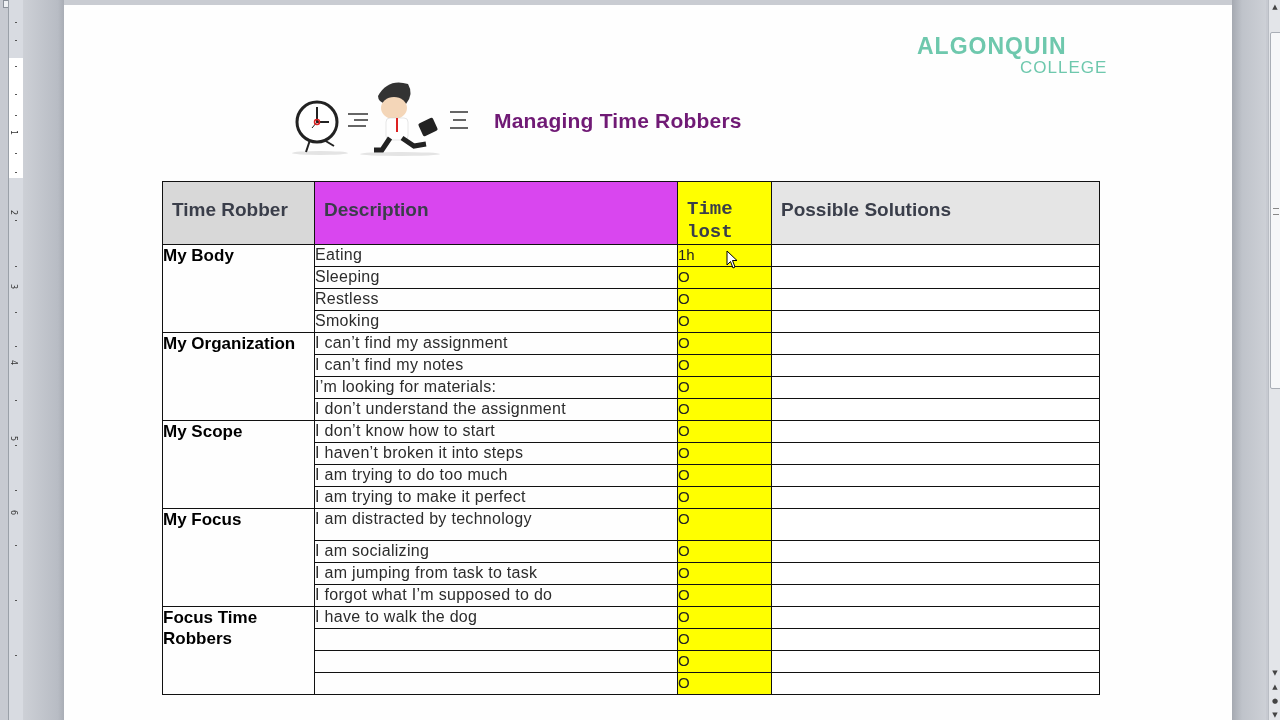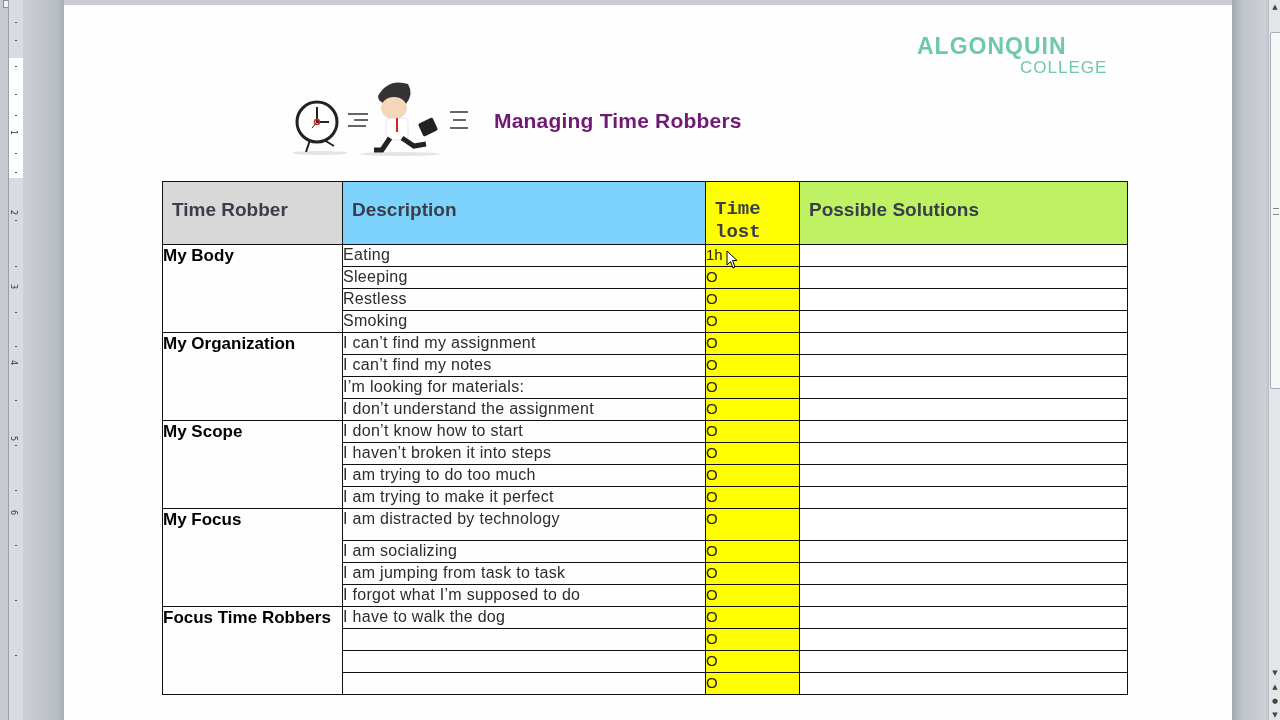--- a/index.html
+++ b/index.html
@@ -21,24 +21,24 @@
   .logo{position:absolute;left:917px;top:31px;width:200px;color:#6ec8ad;font-family:"Liberation Sans",sans-serif;}
   .logo .l1{font-size:23px;font-weight:bold;letter-spacing:1px;line-height:30px;}
   .logo .l2{position:absolute;left:103px;top:28px;font-size:17px;letter-spacing:1px;line-height:18px;}
 
   .illus{position:absolute;left:290px;top:76px;width:180px;height:82px;}
   .title{position:absolute;left:494px;top:109px;font-size:21px;font-weight:bold;color:#701a75;font-family:"Liberation Sans",sans-serif;letter-spacing:0.2px;}
 
   table.tr{position:absolute;left:162px;top:181px;border-collapse:collapse;font-family:"Liberation Sans",sans-serif;color:#2c2c2c;}
   table.tr td,table.tr th{border:1px solid #111;padding:0;vertical-align:top;}
   table.tr th{height:63px;text-align:left;font-size:19px;font-weight:bold;color:#3a3e4a;padding:16px 0 0 9px;box-sizing:border-box;line-height:23px;}
-  .th-robber{background:#d8d8d8;width:180px;}
-  .th-desc{background:#7dd3fc;width:363px;}
+  .th-robber{background:#d8d8d8;width:152px;}
+  .th-desc{background:#d946ef;width:363px;}
   .th-time{background:#ffff00;width:94px;}
-  .th-sol{background:#bef264;width:328px;}
+  .th-sol{background:#e5e5e5;width:328px;}
   td.cat{font-size:17px;font-weight:bold;color:#000000;padding:14px 0 0 9px;box-sizing:border-box;line-height:21px;}
   td.desc{font-size:16px;padding-left:8px;height:21px;line-height:20px;letter-spacing:0.3px;}
   td.time{background:#ffff00;font-size:15px;padding-left:8px;line-height:20px;color:#222;}
   td.sol{background:#fff;}
   tr.tall td.desc,tr.tall td.time{height:31px;}
   .cursor{position:absolute;left:726px;top:250px;width:14px;height:20px;}
 </style>
 </head>
 <body>
 

